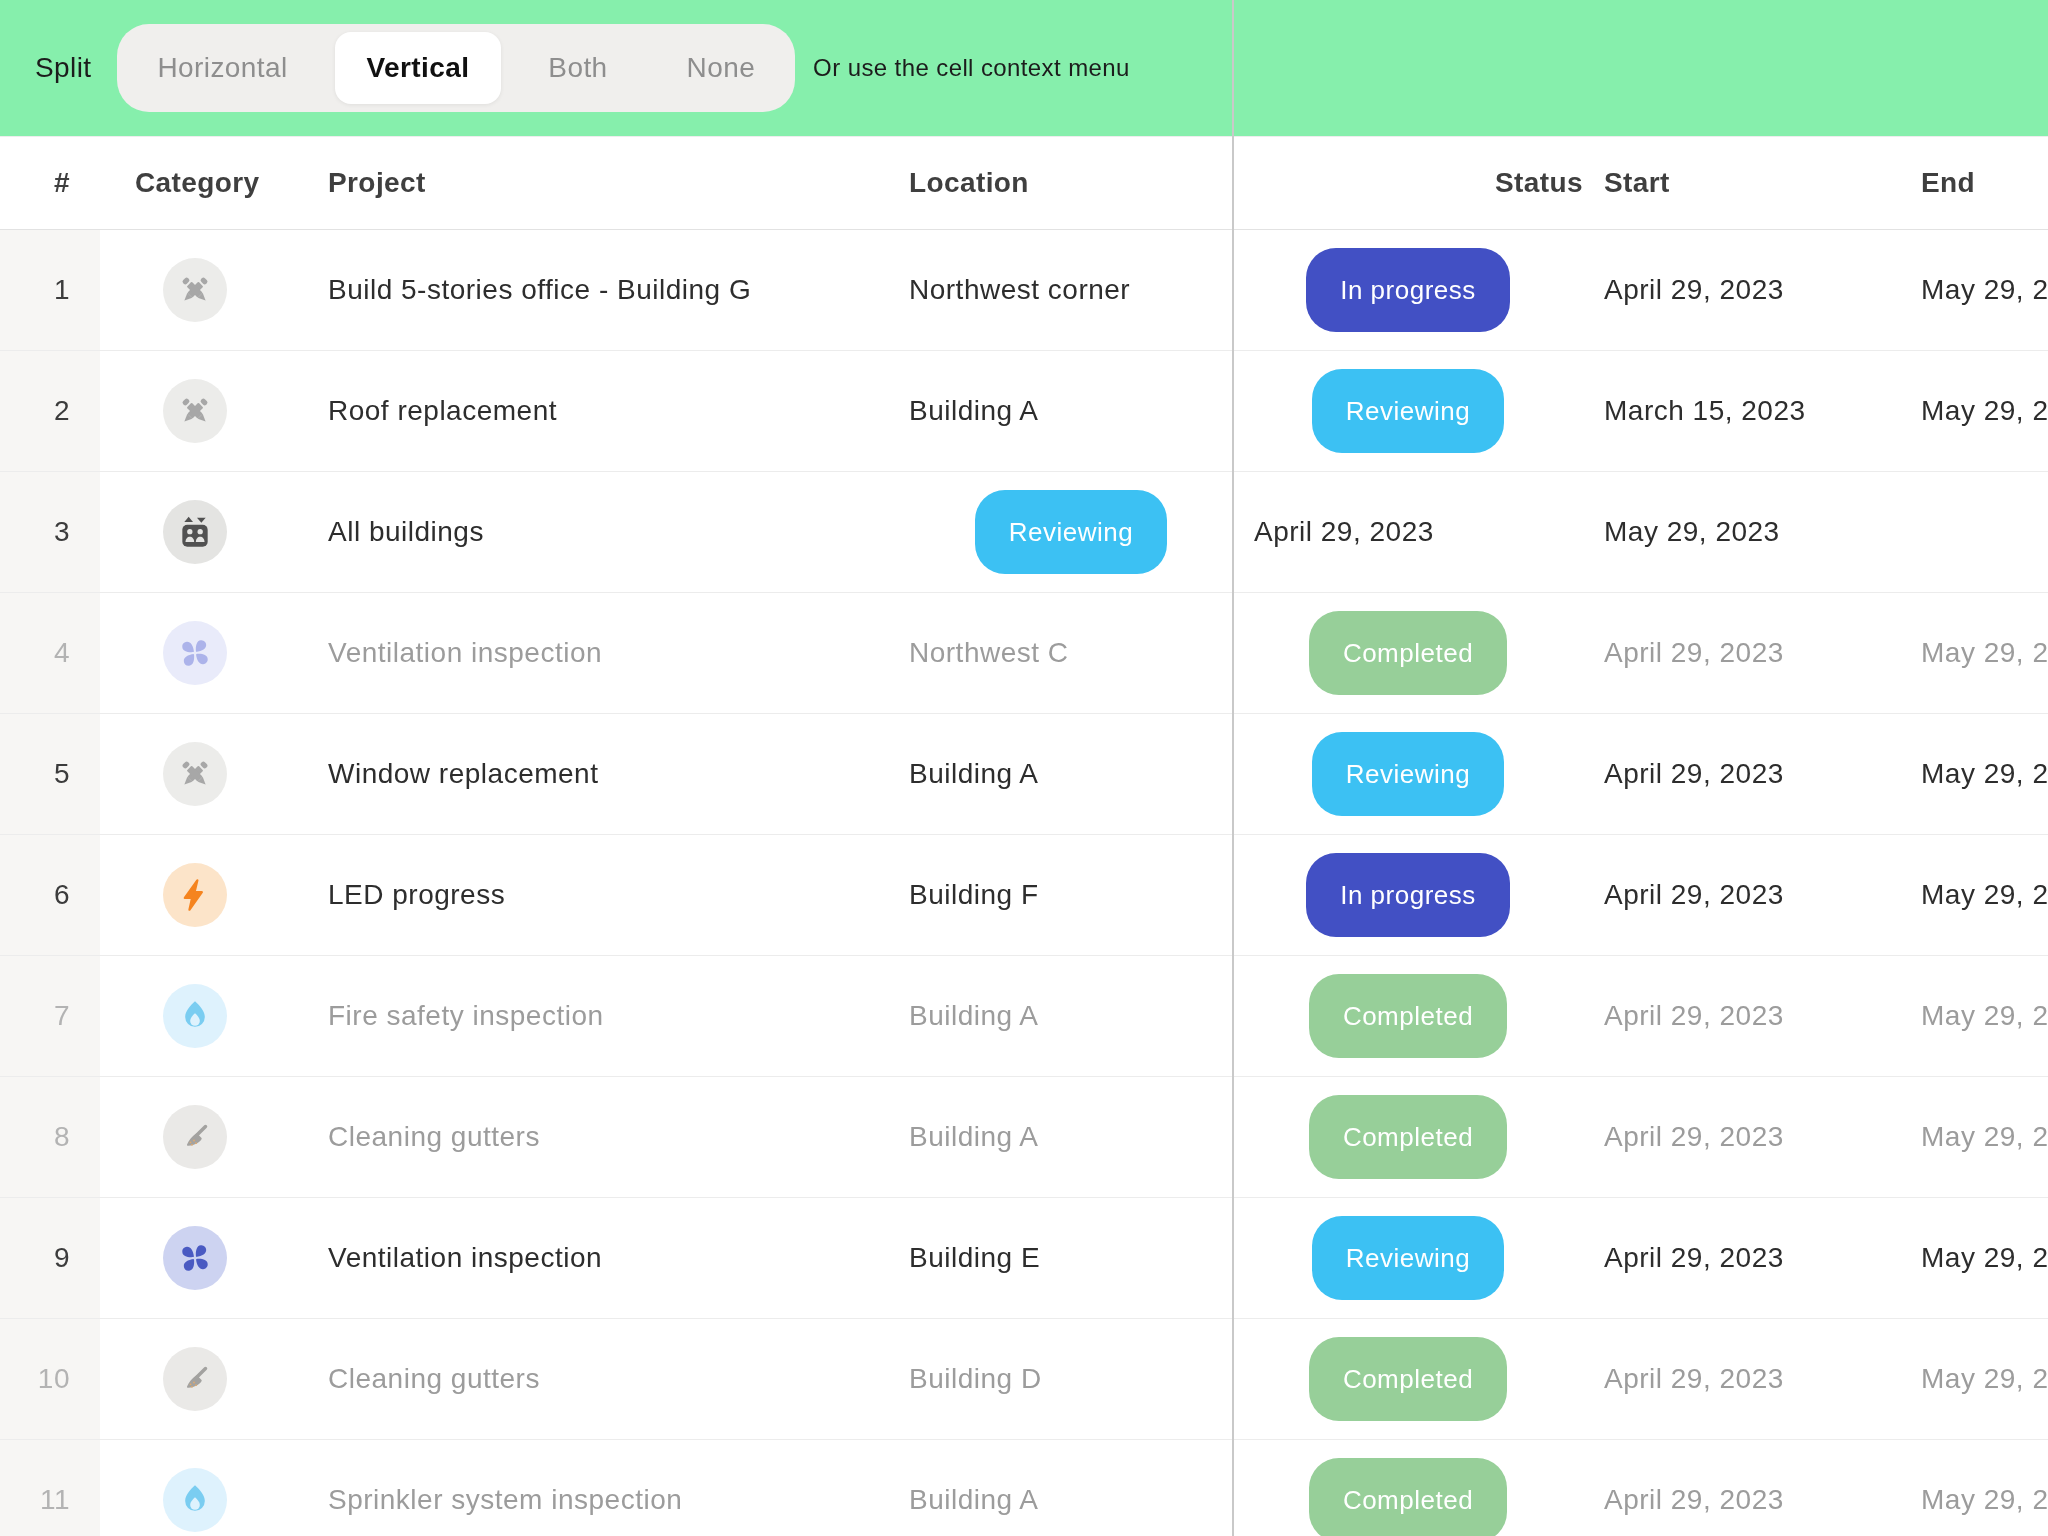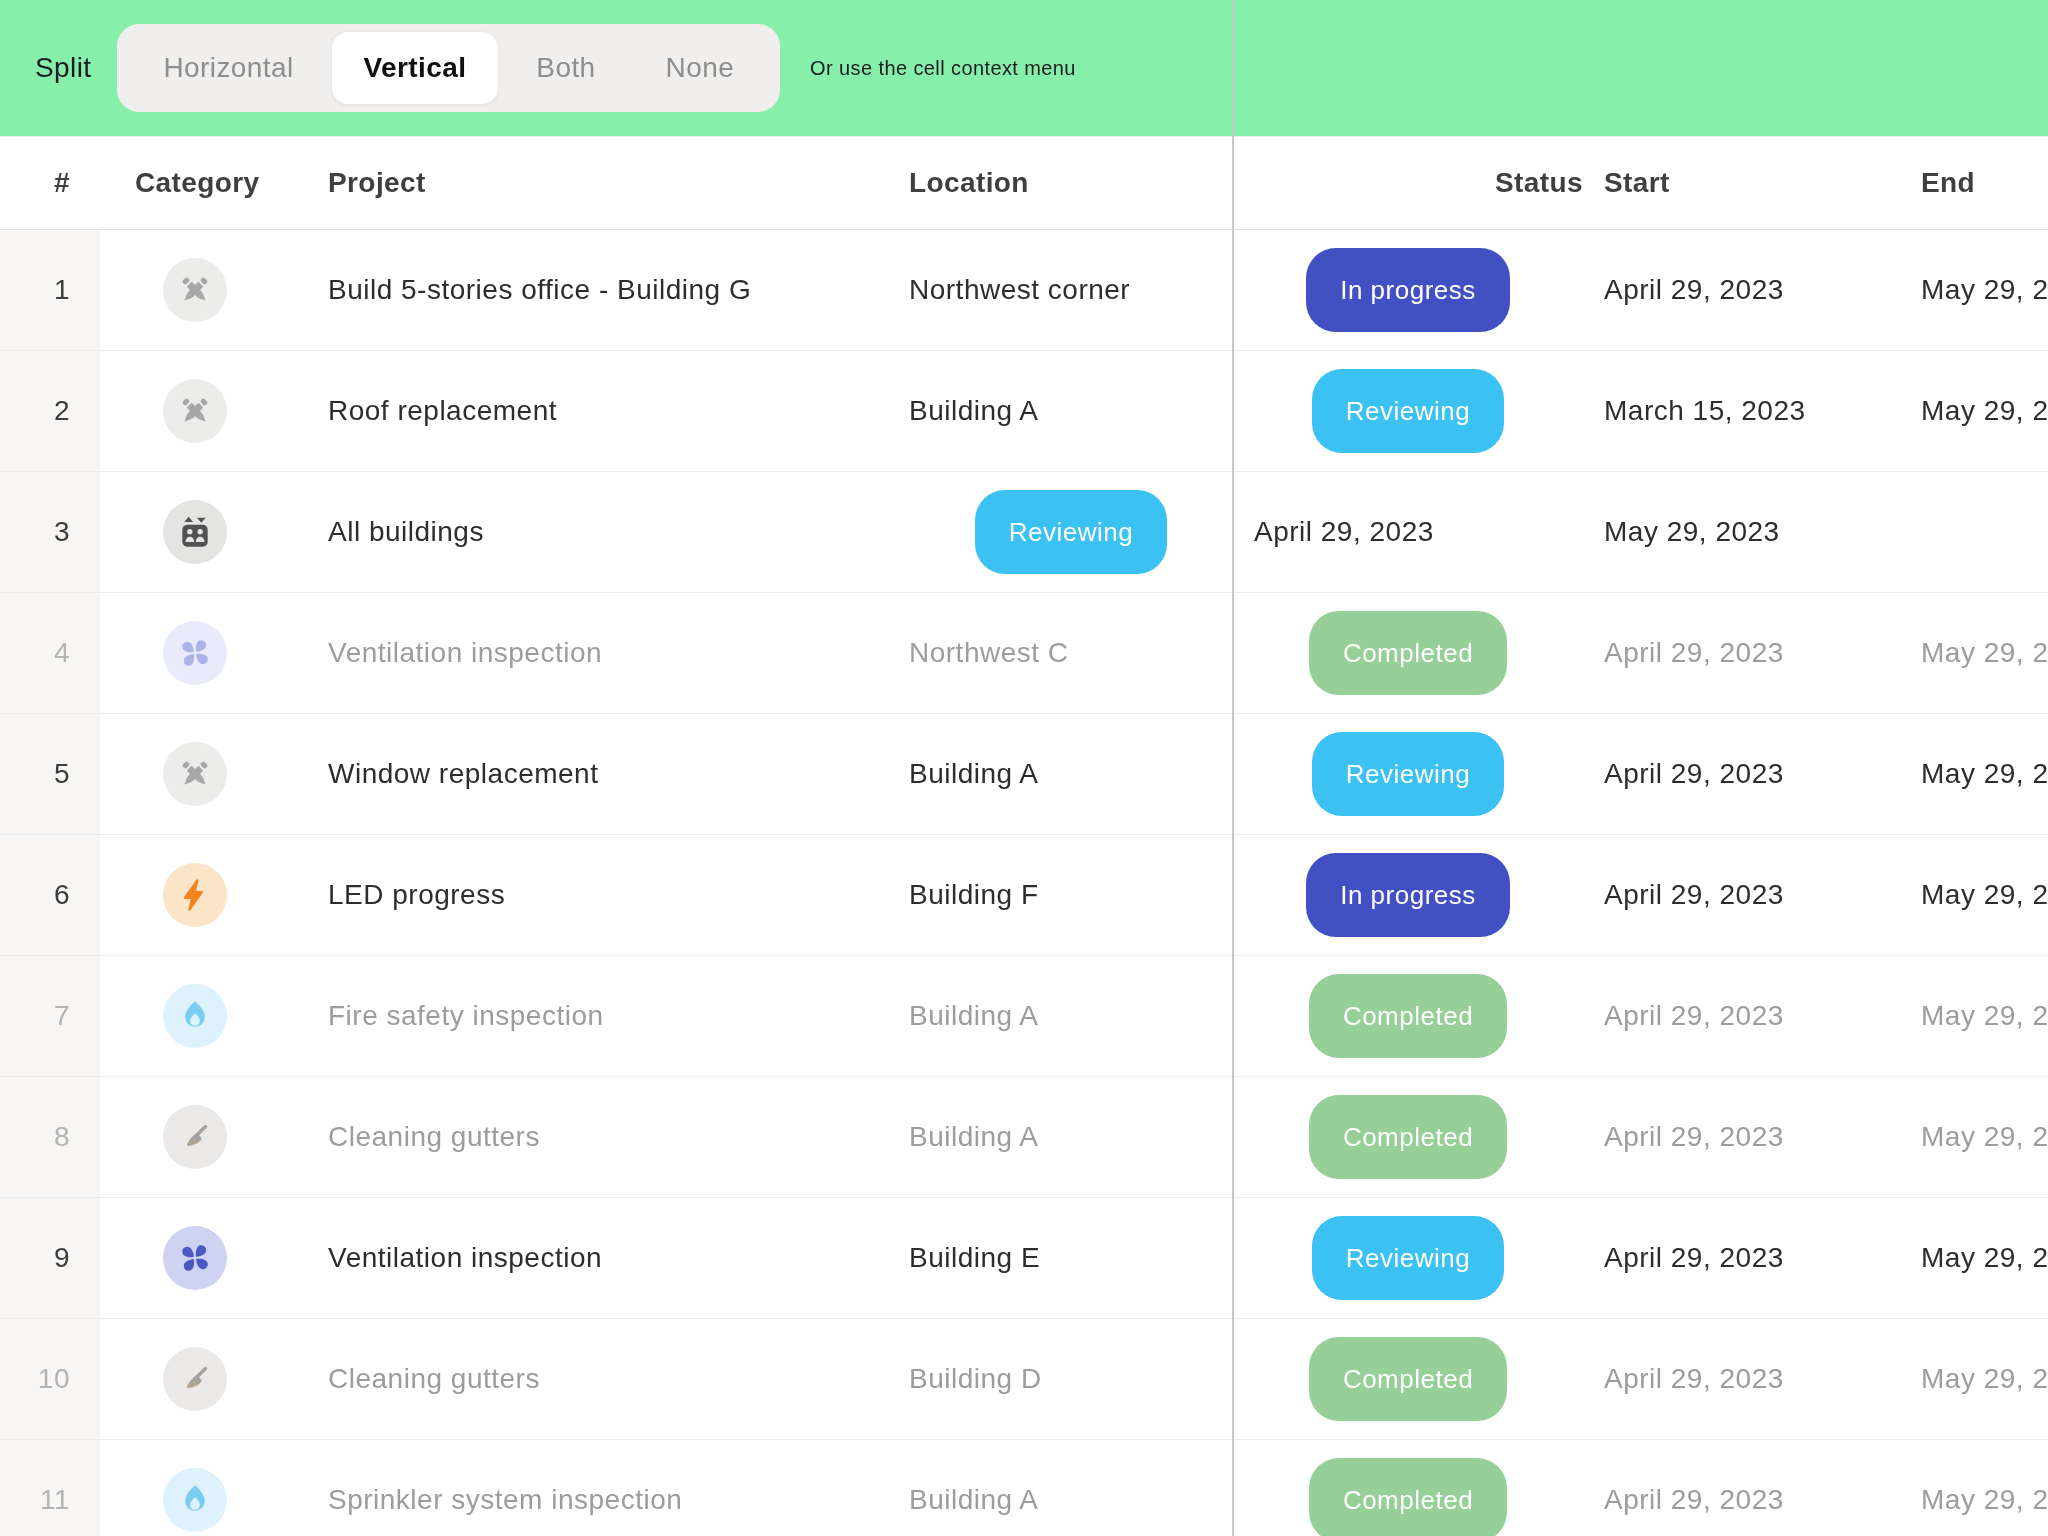--- a/index.html
+++ b/index.html
@@ -11,33 +11,33 @@
   .app{position:relative;width:2048px;height:1536px;}
 
   
   .toolbar{
     height:137px;display:flex;align-items:center;
     border-bottom:1px solid #ededed;background:#86efac;
     padding-left:35px;box-sizing:border-box;
   }
   .split-label{font-size:28px;color:#1c1c1c;letter-spacing:.4px;}
   .segmented{
-    margin-left:26px;background:#f0efed;border-radius:22px;
-    display:flex;align-items:center;padding:8px 14px;gap:6px;
+    margin-left:26px;background:#f0efed;border-radius:32px;
+    display:flex;align-items:center;padding:8px 8px;gap:15px;
   }
   .seg-option{
     border:none;background:transparent;cursor:pointer;
     font-family:inherit;font-size:28px;color:#8e8e8e;letter-spacing:.4px;
     height:72px;padding:0 32px;border-radius:16px;display:flex;align-items:center;
   }
   .seg-option.selected{
     background:#ffffff;color:#101010;font-weight:bold;
     box-shadow:0 1px 4px rgba(0,0,0,.07);
   }
-  .toolbar-hint{margin-left:30px;font-size:20px;color:#1c1c1c;letter-spacing:.4px;}
+  .toolbar-hint{margin-left:18px;font-size:24px;color:#1c1c1c;letter-spacing:.4px;}
 
   
   .grid{width:2048px;}
   .grid-row{
     display:grid;
     grid-template-columns:100px 228px 581px 324px 350px 317px 1fr;
     align-items:center;
   }
   .header-row{height:92px;border-bottom:1px solid #e2e2e2;}
   .header-cell{

